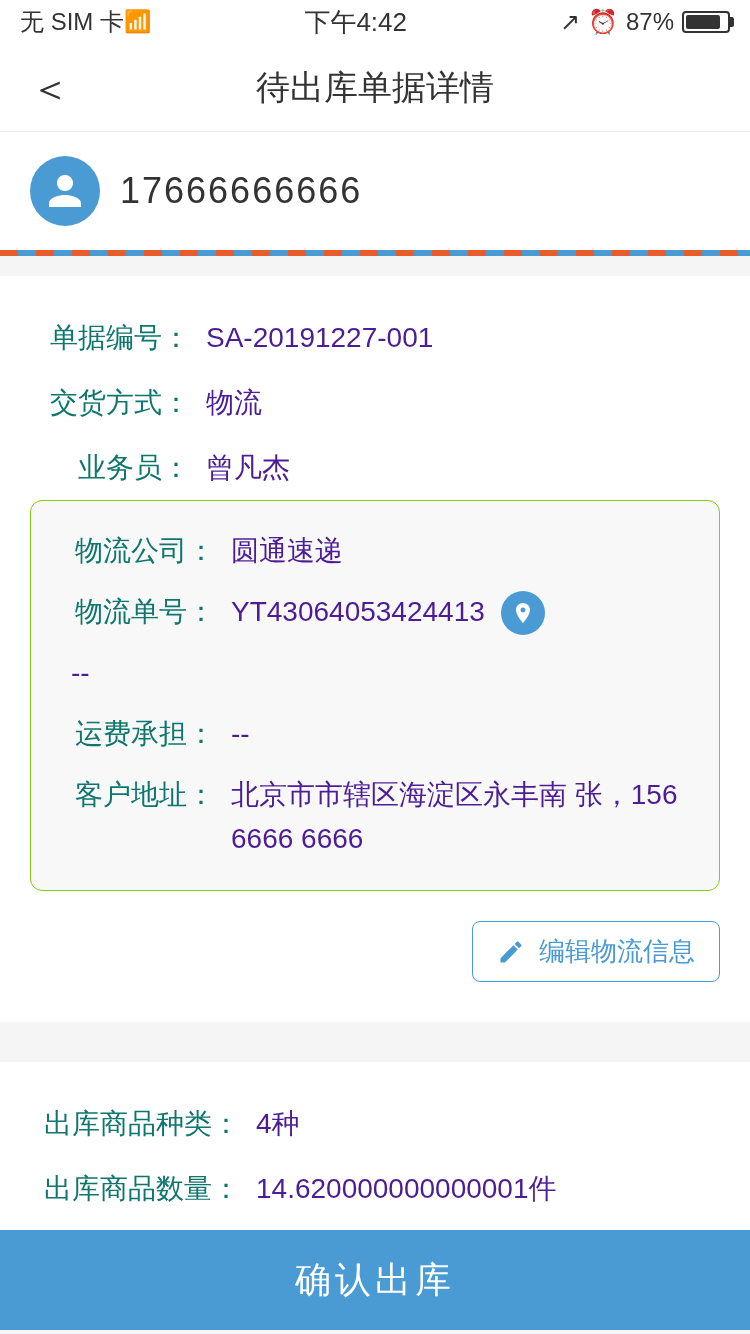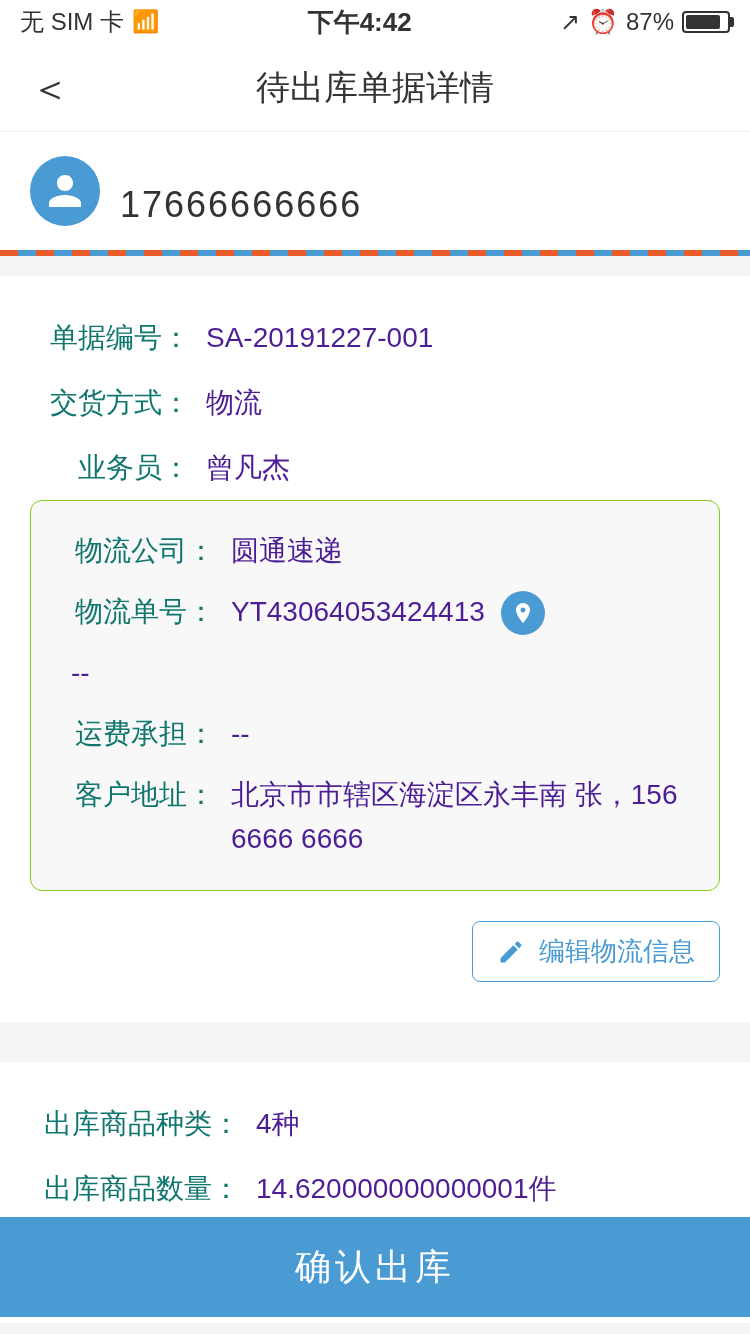--- a/index.html
+++ b/index.html
@@ -18,21 +18,21 @@
     .status-bar {
       height: 44px;
       background: #fff;
       display: flex;
       align-items: center;
       justify-content: space-between;
       padding: 0 20px;
       font-size: 24px;
       font-weight: 500;
     }
-    .status-left { display: flex; align-items: center; gap: 8px; }
+    .status-left { display: flex; align-items: center; }
     .status-right { display: flex; align-items: center; gap: 8px; }
     .wifi-icon { font-size: 22px; }
     .battery-bar {
       width: 48px; height: 22px; border: 2px solid #333; border-radius: 4px;
       position: relative; display: inline-flex; align-items: center; padding: 2px;
     }
     .battery-bar::after {
       content: ''; width: 4px; height: 10px; background: #333;
       position: absolute; right: -6px; top: 50%; transform: translateY(-50%);
       border-radius: 0 2px 2px 0;
@@ -73,21 +73,21 @@
         #e85c2a 0px, #e85c2a 18px,
         #4a9bd4 18px, #4a9bd4 36px
       );
     }
 
     
     .user-section {
       background: #fff;
       padding: 24px 30px;
       display: flex;
-      align-items: flex-end;
+      align-items: center;
       gap: 20px;
     }
     .avatar {
       width: 70px; height: 70px;
       background: #4a9bd4;
       border-radius: 50%;
       display: flex; align-items: center; justify-content: center;
       color: #fff; font-size: 36px;
     }
     .user-phone {
@@ -189,21 +189,21 @@
     .view-detail-btn button svg { width: 28px; height: 28px; fill: #4a9bd4; }
 
     
     .bottom-spacer {
       height: 220px;
     }
 
     
     .confirm-btn-area {
       position: fixed;
-      bottom: 17px;
+      bottom: 4px;
       left: 0;
       width: 750px;
       background: #4a9bd4;
       height: 100px;
       display: flex;
       align-items: center;
       justify-content: center;
       cursor: pointer;
     }
     .confirm-btn-area button {
@@ -222,21 +222,21 @@
     }
   </style>
 </head>
 <body>
 
 <div class="status-bar">
   <div class="status-left">
     <span>无 SIM 卡</span>
     <span class="wifi-icon">📶</span>
   </div>
-  <div style="font-size:26px;font-weight:700;">下午4:42</div>
+  <div style="font-size:26px;font-weight:400;">下午4:42</div>
   <div class="status-right">
     <span>↗</span>
     <span>⏰</span>
     <span>87%</span>
     <div class="battery-bar">
       <div class="battery-fill"></div>
     </div>
   </div>
 </div>
 

